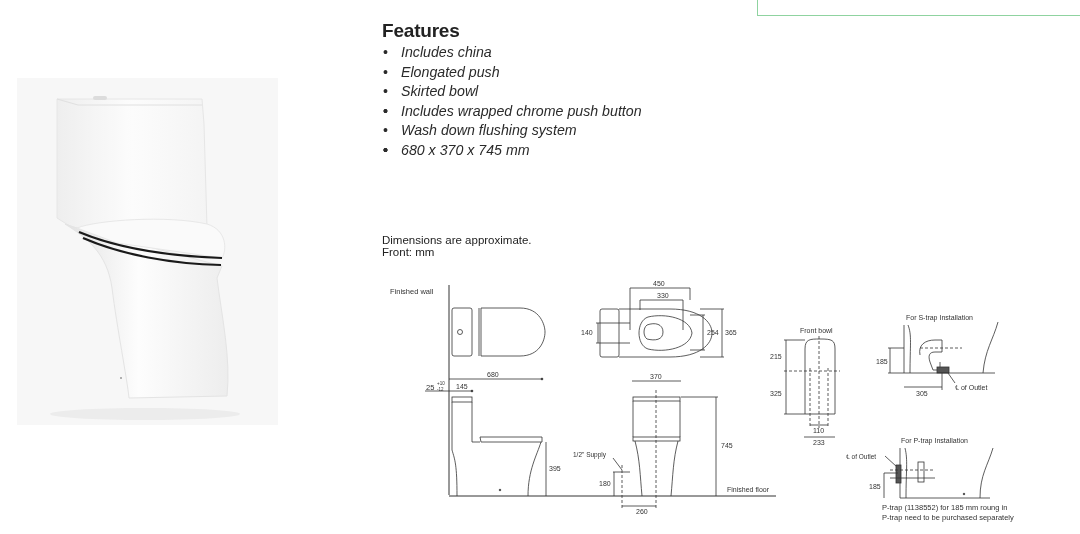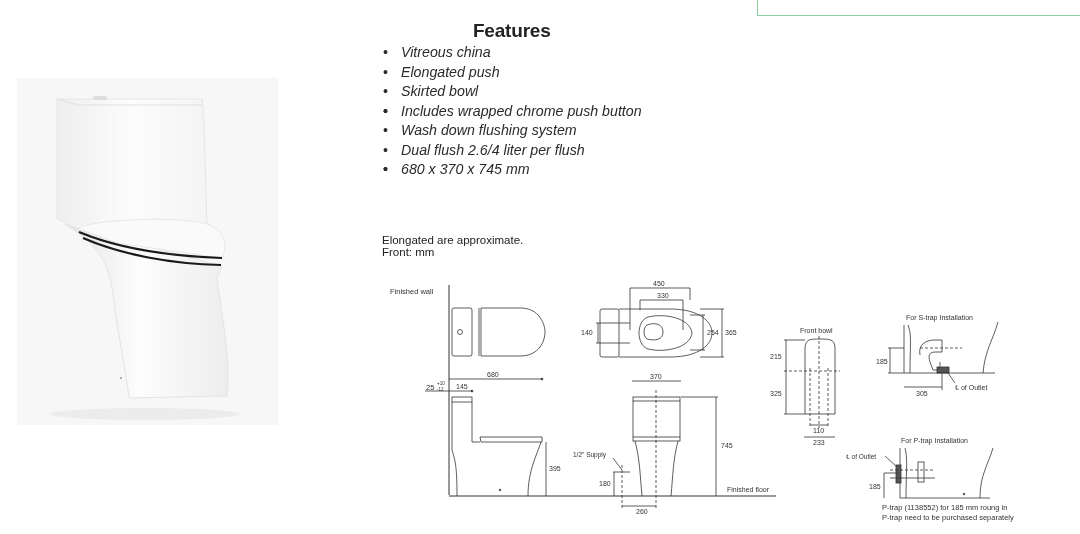--- a/index.html
+++ b/index.html
@@ -1,21 +1,21 @@
 <!DOCTYPE html>
 <html><head>
 <meta charset="utf-8">
 <style>
   html, body { margin:0; padding:0; background:#ffffff; }
   body { width:1080px; height:534px; position:relative; overflow:hidden; font-family:"Liberation Sans", sans-serif; color:#222; }
   .green-box { position:absolute; left:757px; top:-2px; width:330px; height:18px; border:1.5px solid #8fd3a0; box-sizing:border-box; }
   .photo { position:absolute; left:17px; top:78px; width:261px; height:347px; background:#f7f7f7; }
   .photo svg { position:absolute; left:0; top:0; }
   .features { position:absolute; left:382px; top:20px; }
-  .features h2 { margin:0; font-size:19px; font-weight:bold; color:#222; letter-spacing:-0.2px; line-height:22px;text-align:center; }
+  .features h2 { margin:0; font-size:19px; font-weight:bold; color:#222; letter-spacing:-0.2px; line-height:22px; }
   .features ul { margin:1px 0 0 0; padding:0; list-style:none; }
   .features li { font-size:14.2px; font-style:italic; color:#2a2a2a; line-height:19.5px; position:relative; padding-left:19px; white-space:nowrap; }
   .features li .bullet { position:absolute; left:1px; top:0; font-style:normal; }
   .note { position:absolute; left:382px; top:234px; font-size:11.5px; line-height:12px; color:#222; }
   .diagram { position:absolute; left:380px; top:275px; width:700px; height:259px; }
   .diagram svg text { font-family:"Liberation Sans", sans-serif; fill:#333; }
 </style>
 </head>
 <body>
 
@@ -46,34 +46,34 @@
     <path d="M60 150 C80 142 150 137 190 146 C210 152 210 172 205 180 L100 165 Z" fill="#fafafa" stroke="#e8e8e8"></path>
     <path d="M62 154 C100 170 150 178 205 180" fill="none" stroke="#1a1a1a" stroke-width="2.2"></path>
     <path d="M66 160 C105 177 155 186 204 187" fill="none" stroke="#1a1a1a" stroke-width="2.2"></path>
     <circle cx="104" cy="300" r="1" fill="#999"></circle>
   </svg>
 </div>
 
 <div class="features">
   <h2>Features</h2>
   <ul>
-    <li><span class="bullet">•</span><span>Vitreous china</span></li>
+    <li><span class="bullet">•</span><span>Includes china</span></li>
     <li><span class="bullet">•</span><span>Elongated push</span></li>
     <li><span class="bullet">•</span><span>Skirted bowl</span></li>
     <li><span class="bullet">•</span></li>
     <li><span class="bullet">•</span><span>Includes wrapped chrome push button</span></li>
     <li><span class="bullet">•</span><span>Wash down flushing system</span></li>
-    <li><span class="bullet">•</span><span>Dual flush 2.6/4 liter per flush</span></li>
+    <li><span class="bullet">•</span></li>
     <li><span class="bullet">•</span></li>
     <li><span class="bullet">•</span><span>680 x 370 x 745 mm</span></li>
   </ul>
 </div>
 
 <div class="note">
-  <div>Elongated are approximate.</div>
+  <div>Dimensions are approximate.</div>
   <div>Front: mm</div>
 </div>
 
 <div class="diagram">
   <svg width="700" height="259" viewBox="380 275 700 259" stroke="#333" fill="none" stroke-width="0.8">
 
     <g>
       <text x="390" y="294" font-size="7.5" stroke="none">Finished wall</text>
       <line x1="449" y1="285" x2="449" y2="495" stroke-width="1"></line>
 

